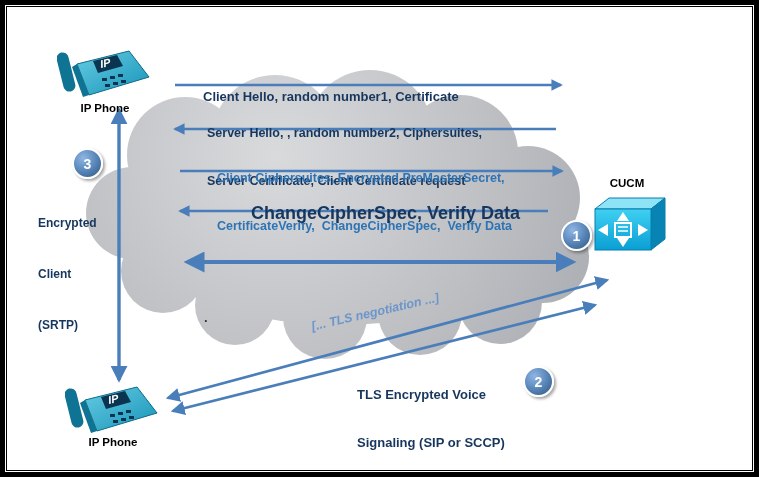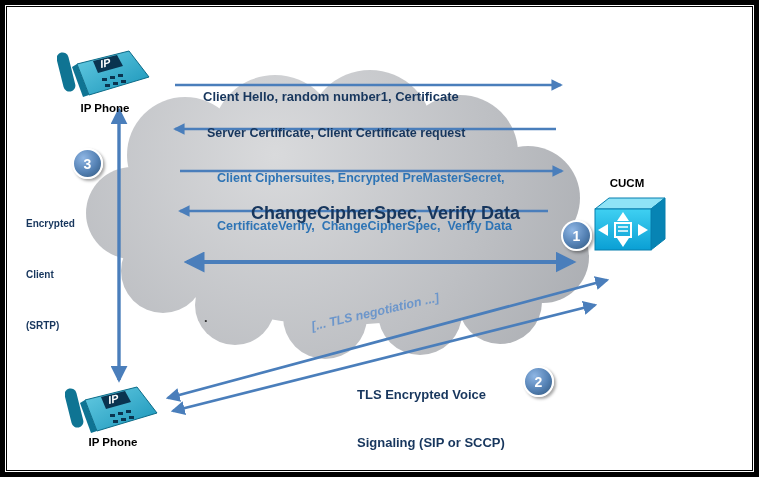--- a/index.html
+++ b/index.html
@@ -144,38 +144,39 @@
       <line x1="33" y1="34" x2="43" y2="34" stroke="#fff" stroke-width="1.5"></line>
       <line x1="33" y1="38" x2="43" y2="38" stroke="#fff" stroke-width="1.5"></line>
     </svg>
   </div>
 
   <div class="msg navy" style="left:198px; top:52px; font-size:13px;">
     <div>Client Hello, random number1, Certificate</div>
   </div>
 
   <div class="msg navy" style="left:202px; top:88px;">
+    <div>Server Hello, , random number2, Ciphersuites,</div>
     <div>Server Certificate, Client Certificate request</div>
   </div>
 
   <div class="msg blue" style="left:212px; top:133px;">
     <div>Client Ciphersuites, Encrypted PreMasterSecret,</div>
     <div>CertificateVerify,  ChangeCipherSpec,  Verify Data</div>
   </div>
 
   <div class="msg navy" style="left:246px; top:168px; font-size:18px;">
     <div>ChangeCipherSpec, Verify Data</div>
   </div>
 
 
   <div class="badge" style="left:556px; top:215px;">1</div>
   <div class="badge" style="left:518px; top:361px;">2</div>
   <div class="badge" style="left:67px; top:143px;">3</div>
 
-  <div class="msg navy" style="left:21px; top:176px; font-size:10px; line-height:17px;">
+  <div class="msg navy" style="left:33px; top:176px; font-size:12px; line-height:17px;">
     <div>Encrypted</div>
     <div>Client</div>
     <div>(SRTP)</div>
   </div>
 
   <div class="tls-neg" style="left:305px; top:300px;">[... TLS negotiation ...]</div>
 
   <div class="msg navy" style="left:352px; top:350px; font-size:13px;">
     <div>TLS Encrypted Voice</div>
     <div>Signaling (SIP or SCCP)</div>

